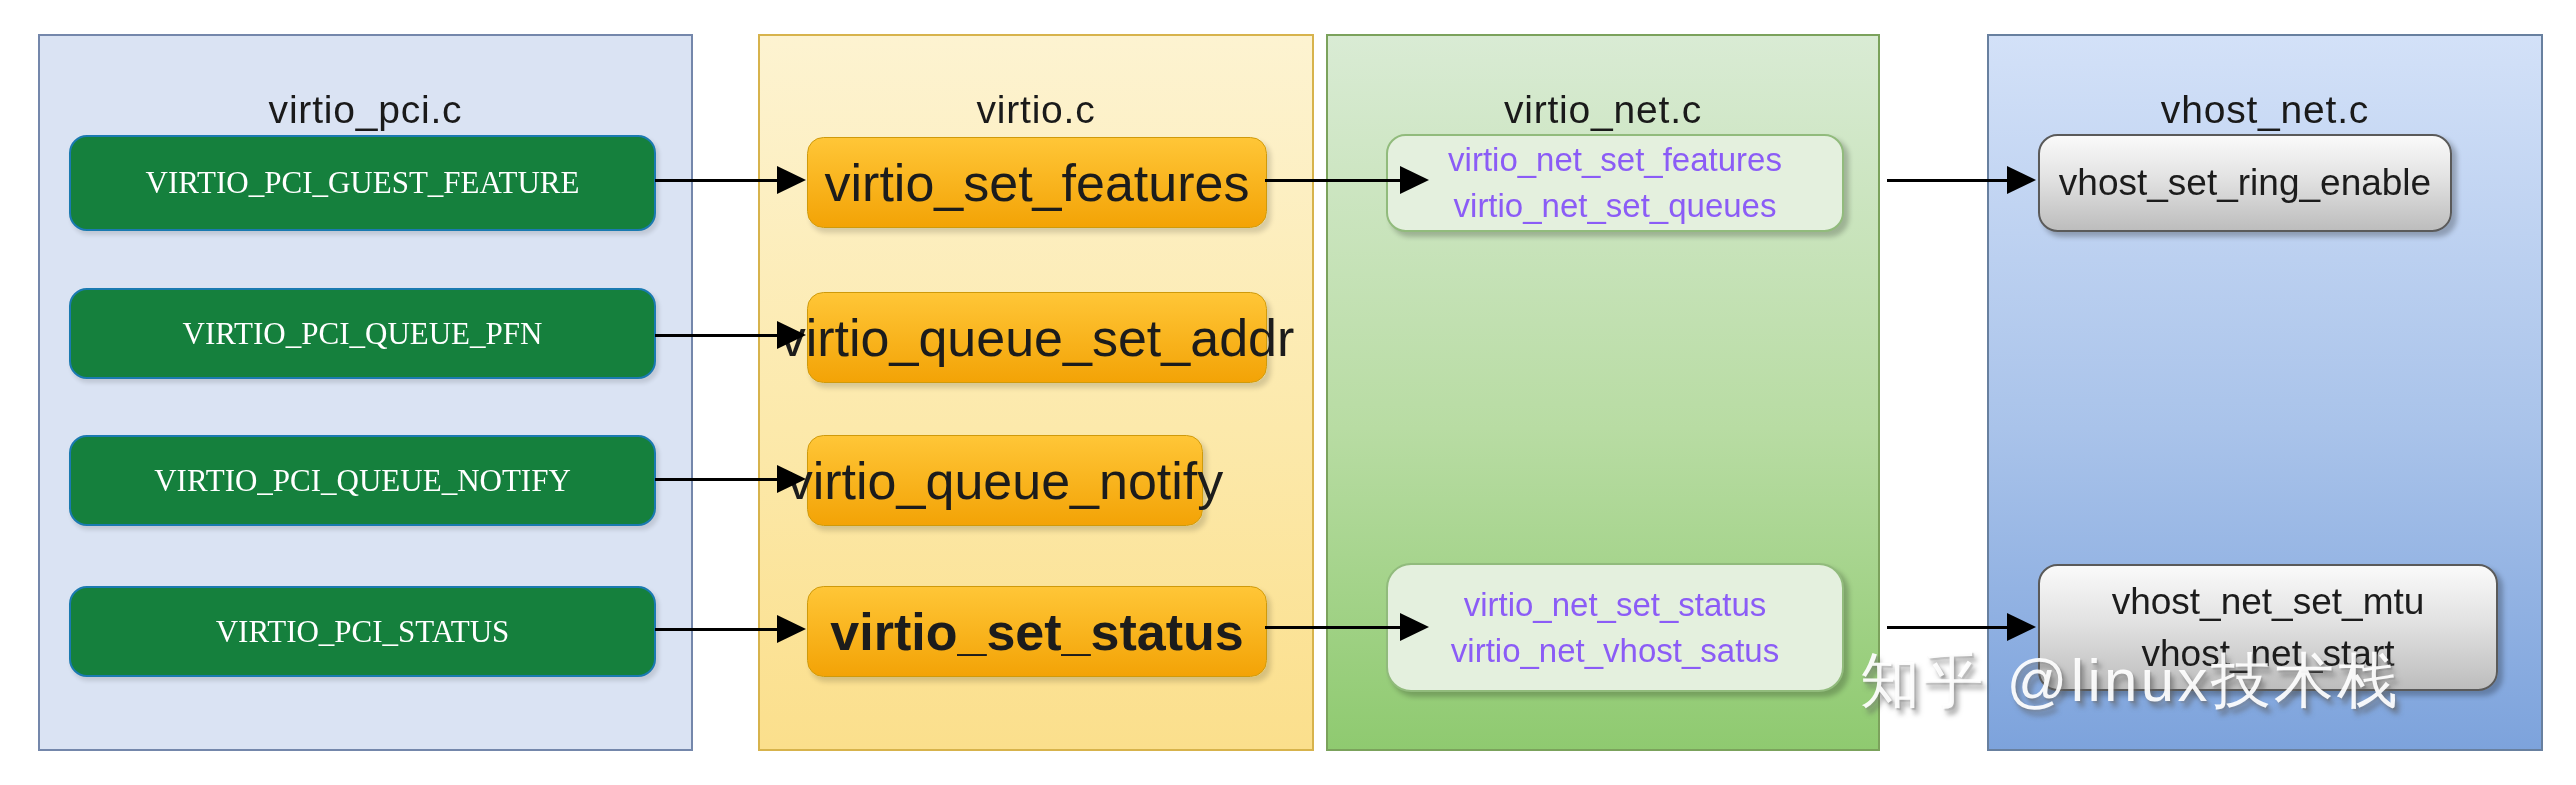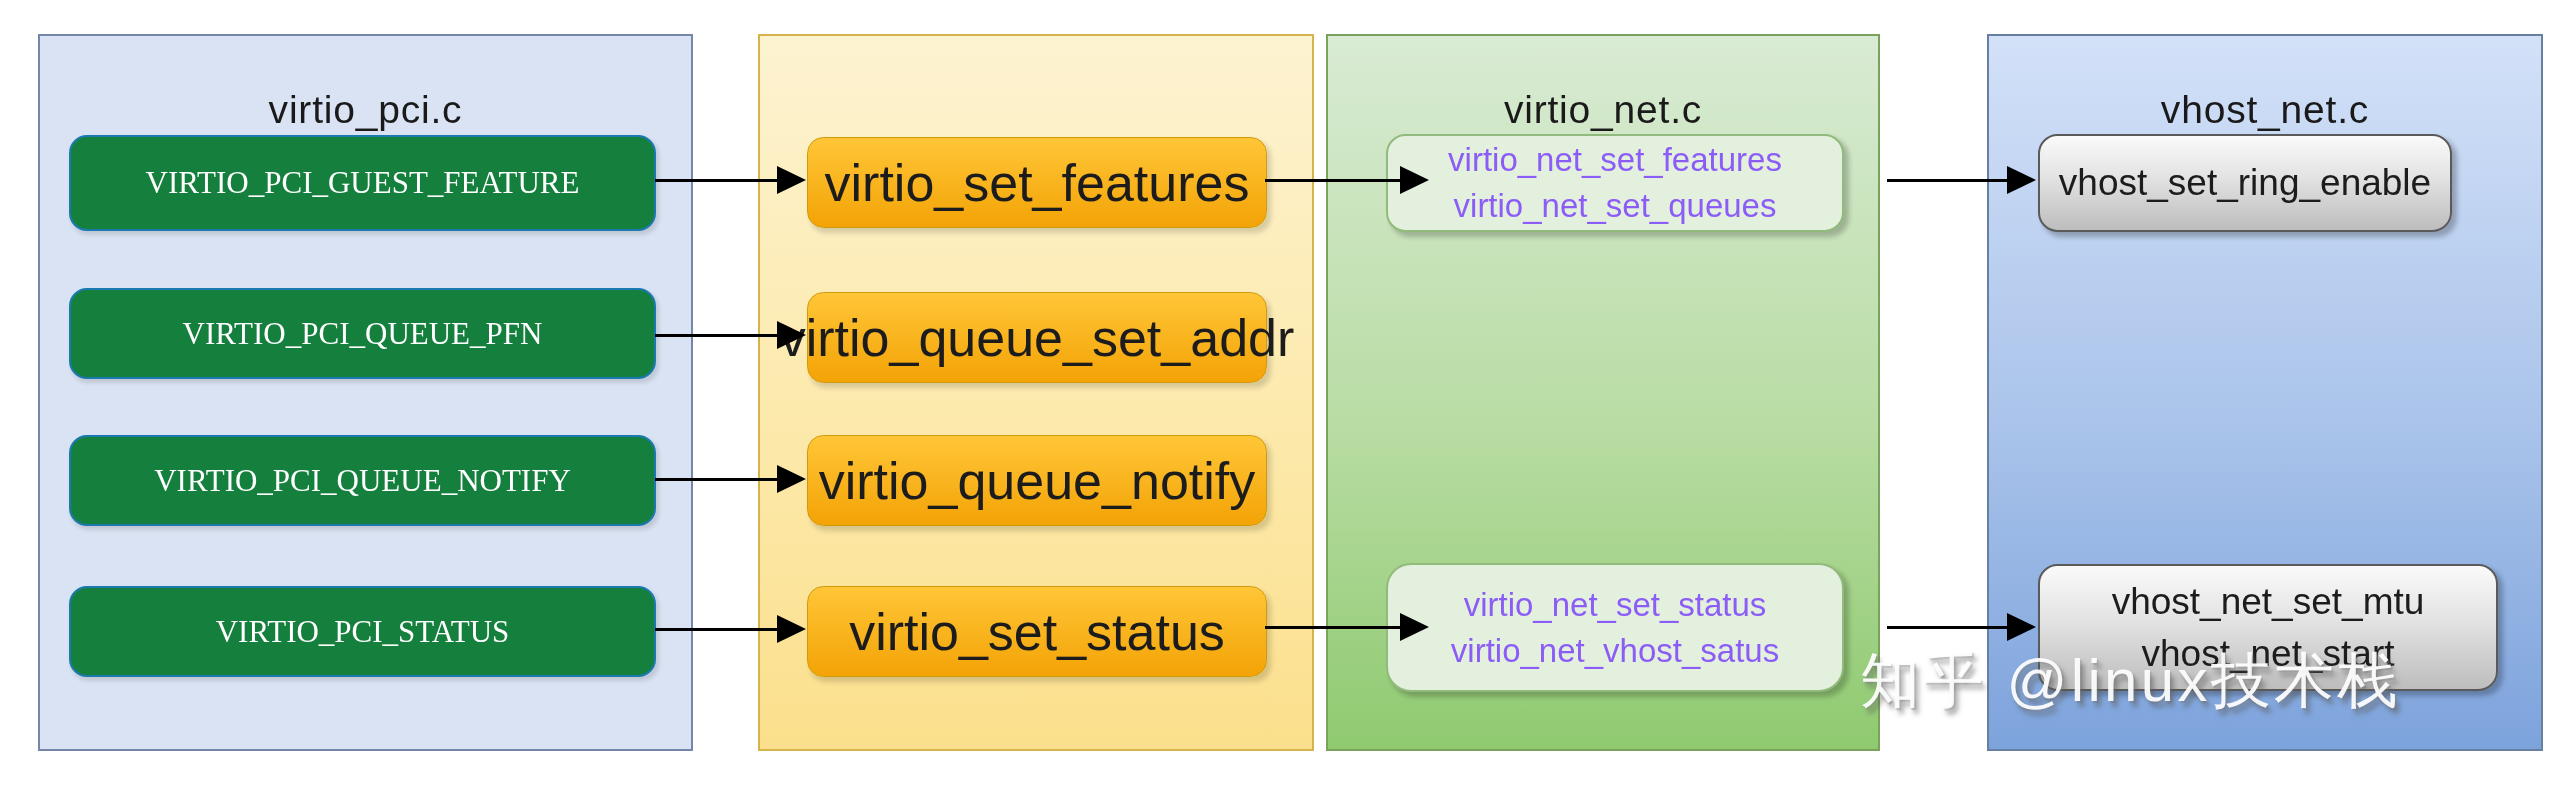--- a/index.html
+++ b/index.html
@@ -72,30 +72,31 @@
     </div>
     <div class="box box-blue" style="left:29px;top:399px;width:587px;height:91px;">
       <span>VIRTIO_PCI_QUEUE_NOTIFY</span>
     </div>
     <div class="box box-blue" style="left:29px;top:550px;width:587px;height:91px;">
       <span>VIRTIO_PCI_STATUS</span>
     </div>
   </section>
 
   <section class="panel panel-2">
+    <div class="panel-title">virtio.c</div>
     <div class="box box-orange" style="left:47px;top:101px;width:460px;height:91px;">
       <span>virtio_set_features</span>
     </div>
     <div class="box box-orange" style="left:47px;top:256px;width:460px;height:91px;">
       <span>virtio_queue_set_addr</span>
     </div>
-    <div class="box box-orange" style="left:47px;top:399px;width:460px;height:91px;">
+    <div class="box box-orange" style="left:47px;top:399px;width:396px;height:91px;">
       <span>virtio_queue_notify</span>
     </div>
-    <div class="box box-orange" style="left:47px;top:550px;width:460px;height:91px;">
+    <div class="box box-orange" style="left:47px;top:550px;width:460px;height:91px;font-weight:bold;">
       <span>virtio_set_status</span>
     </div>
   </section>
 
   <section class="panel panel-3">
     <div class="panel-title">virtio_net.c</div>
     <div class="box box-green" style="left:58px;top:98px;width:458px;height:98px;">
       <span>virtio_net_set_features</span>
       <span>virtio_net_set_queues</span>
     </div>

